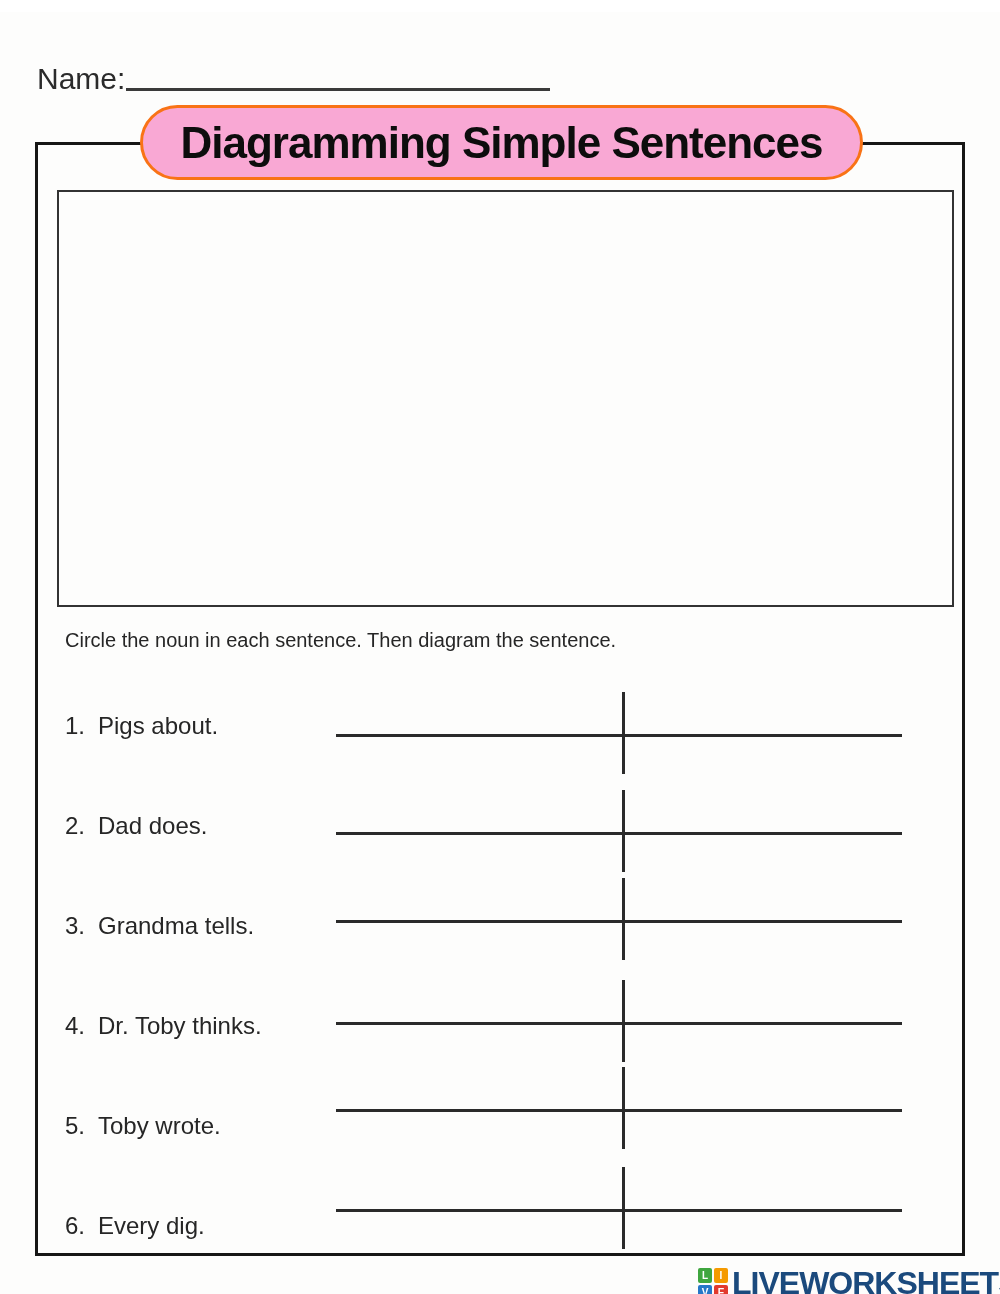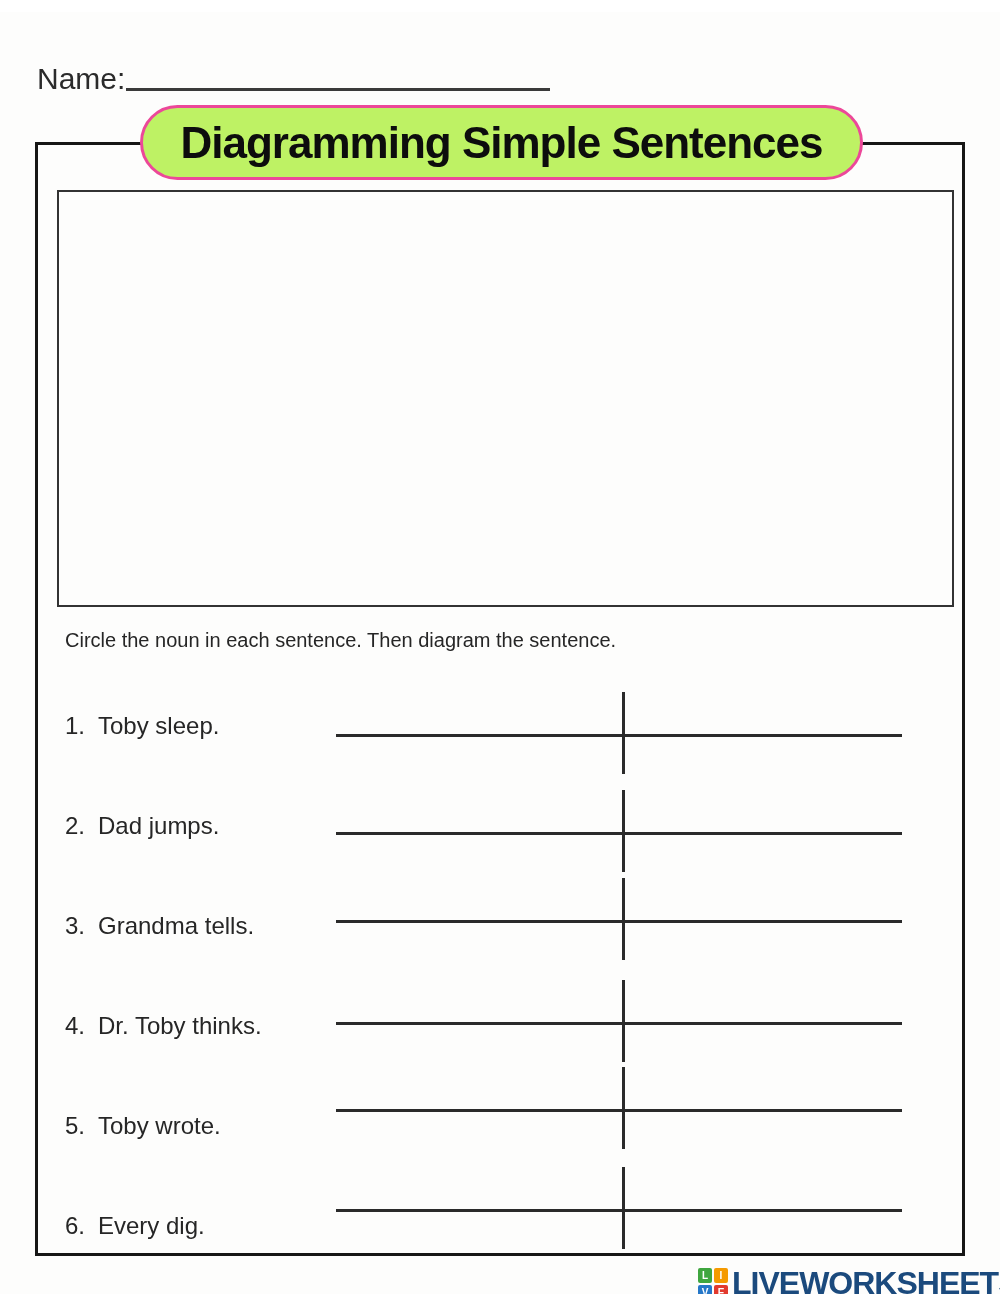--- a/index.html
+++ b/index.html
@@ -16,22 +16,22 @@
   }
   .abs { position: absolute; }
 
   
   .name-label { font-size: 30px; color: #2b2b2b; }
   .name-line  { border-bottom: 3px solid #3a3a3a; height: 0; }
 
   
   .title-pill {
     left: 140px; top: 93px; width: 723px; height: 75px;
-    background: #bef264;
-    border: 3px solid #ec4899;
+    background: #f9a8d4;
+    border: 3px solid #f97316;
     border-radius: 40px;
     display: flex; align-items: center; justify-content: center;
     z-index: 3;
   }
   .title-pill h1 {
     font-size: 44px; font-weight: bold; letter-spacing: -1px; color: #0d0d0d;
     white-space: nowrap;
   }
 
   
@@ -174,28 +174,28 @@
     <circle cx="131" cy="80" r="2.2" fill="#9c0f3e"></circle>
 
     <circle cx="90" cy="95" r="6.5" fill="#fcd9a5" stroke="#1a1a1a" stroke-width="2.2"></circle>
     <circle cx="172" cy="93" r="6.5" fill="#fcd9a5" stroke="#1a1a1a" stroke-width="2.2"></circle>
   </svg>
 
   <p class="abs body-text" style="left:65px; top:610px; width:880px;">Circle the noun in each sentence. Then diagram the sentence.</p>
 
   <div class="abs exercise-text" style="left:65px; top:700px;">
     <span class="exercise-num">1.</span>
-    <span>Toby sleep.</span>
+    <span>Pigs about.</span>
   </div>
   <div class="abs hline" style="left:336px; top:722px; width:566px;"></div>
   <div class="abs vline" style="left:622px; top:680px; height:82px;"></div>
 
   <div class="abs exercise-text" style="left:65px; top:800px;">
     <span class="exercise-num">2.</span>
-    <span>Dad jumps.</span>
+    <span>Dad does.</span>
   </div>
   <div class="abs hline" style="left:336px; top:820px; width:566px;"></div>
   <div class="abs vline" style="left:622px; top:778px; height:82px;"></div>
 
   <div class="abs exercise-text" style="left:65px; top:900px;">
     <span class="exercise-num">3.</span>
     <span>Grandma tells.</span>
   </div>
   <div class="abs hline" style="left:336px; top:908px; width:566px;"></div>
   <div class="abs vline" style="left:622px; top:866px; height:82px;"></div>

